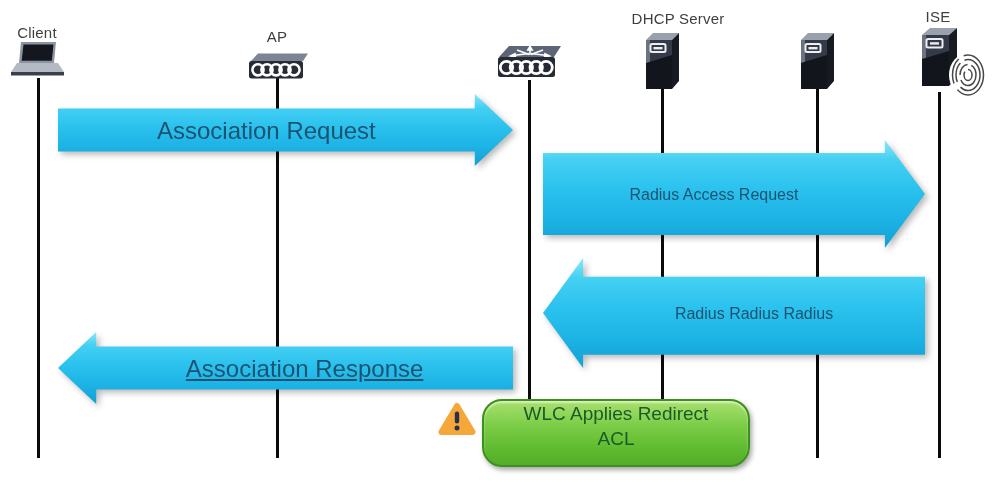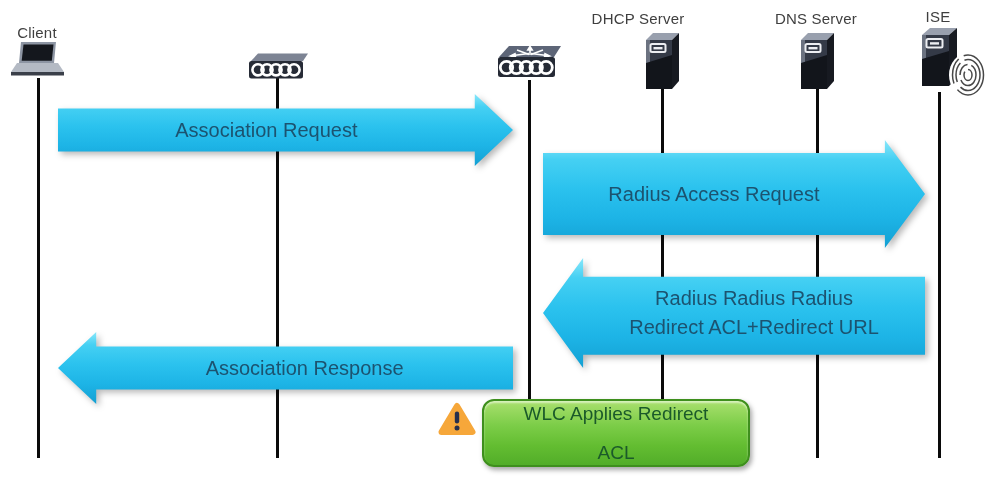--- a/index.html
+++ b/index.html
@@ -26,36 +26,36 @@
     background:linear-gradient(180deg,#8ae7fa 0%,#45d0f3 18%,#2bc2ee 45%,#1db4e6 72%,#13a0d3 100%);
   }
   .r1 { clip-path:polygon(0 20%, 91.6% 20%, 91.6% 0%, 100% 50%, 91.6% 100%, 91.6% 80%, 0 80%); }
   .r2 { clip-path:polygon(0 12%, 89.5% 12%, 89.5% 0%, 100% 50%, 89.5% 100%, 89.5% 88%, 0 88%); }
   .l3 { clip-path:polygon(100% 17%, 10.5% 17%, 10.5% 0%, 0 50%, 10.5% 100%, 10.5% 88%, 100% 88%); }
   .l4 { clip-path:polygon(100% 20%, 8.4% 20%, 8.4% 0%, 0 50%, 8.4% 100%, 8.4% 80%, 100% 80%); }
 
   .arrow-label {
     position:absolute; display:flex; flex-direction:column;
     align-items:center; justify-content:center;
-    color:#1c5370; font-size:20px; line-height:29px; white-space:nowrap;
+    color:#1c5370; font-size:16px; line-height:29px; white-space:nowrap;
   }
-  .arrow-label.single { font-size:20px; }
+  .arrow-label.single { font-size:24px; }
   .lbl-r { left:0; width:91.6%; top:0; bottom:0; }
   .lbl-r2 { left:0; width:89.5%; top:0; bottom:0; }
   .lbl-l3 { left:10.5%; width:89.5%; top:0; bottom:0; }
-  .lbl-l4 { left:8.4%; width:91.6%; top:0; bottom:0; }
+  .lbl-l4 { left:8.4%; width:91.6%; top:0; bottom:0;text-decoration:underline; }
   .u { text-decoration-thickness:2px; text-underline-offset:4px; }
 
   
   .note-box {
     position:absolute; left:482px; top:399px; width:268px; height:68px;
-    border-radius:12px; border:2px solid #3e8f1d; box-sizing:border-box;
+    border-radius:20px; border:2px solid #3e8f1d; box-sizing:border-box;
     background:linear-gradient(180deg,#a9e06e 0%,#7ccd48 38%,#63bd31 70%,#52ad29 100%);
     box-shadow:2px 3px 5px rgba(0,0,0,.35), inset 0 2px 2px rgba(255,255,255,.55);
-    display:flex; flex-direction:column; align-items:center; justify-content:space-between;
+    display:flex; flex-direction:column; align-items:center; justify-content:flex-start;
     color:#1b5a2a; font-size:19px; line-height:25px;
   }
 </style>
 </head>
 <body>
 
 <div class="stage">
 
   <div class="lifeline" style="left:37px; top:78px; height:380px"></div>
   <div class="lifeline" style="left:276px; top:78px; height:380px"></div>
@@ -75,34 +75,33 @@
     <div class="arrow-shape r2"></div>
     <div class="arrow-label lbl-r2">
       <span>Radius Access Request</span>
     </div>
   </div>
 
   <div class="arrow-wrap" style="left:543px; top:258px; width:382px; height:110px">
     <div class="arrow-shape l3"></div>
     <div class="arrow-label lbl-l3">
       <span><span class="u">Radius</span><span> Radius </span><span class="u">Radius</span></span>
-      <span><span class="u">Redirect ACL+Redirect</span><span> URL</span></span>
     </div>
   </div>
 
   <div class="arrow-wrap" style="left:58px; top:332px; width:455px; height:72px">
     <div class="arrow-shape l4"></div>
     <div class="arrow-label single lbl-l4">
       <span>Association Response</span>
     </div>
   </div>
 
   <div class="actor-label" style="left:-33px; top:24px">Client</div>
-  <div class="actor-label" style="left:568px; top:10px">DHCP Server</div>
-  <div class="actor-label" style="left:746px; top:10px">DNS Server</div>
+  <div class="actor-label" style="left:207px; top:28px">AP</div>
+  <div class="actor-label" style="left:608px; top:10px">DHCP Server</div>
   <div class="actor-label" style="left:868px; top:8px">ISE</div>
 
   <svg class="icon" style="left:8px; top:42px" width="60" height="36" viewBox="0 0 60 36">
     <polygon points="13,0 48,0 46,21 11,21" fill="#8d95a3"></polygon>
     <polygon points="15.5,2.5 45.5,2.5 43.8,18.8 13.7,18.8" fill="#14171d"></polygon>
     <polygon points="9,21 50,21 56,30 3,30" fill="#b4bac4"></polygon>
     <polygon points="3,30 56,30 56,33.5 3,33.5" fill="#3a3f49"></polygon>
   </svg>
 
   <svg class="icon" style="left:247px; top:52px" width="62" height="28" viewBox="0 0 62 28">

